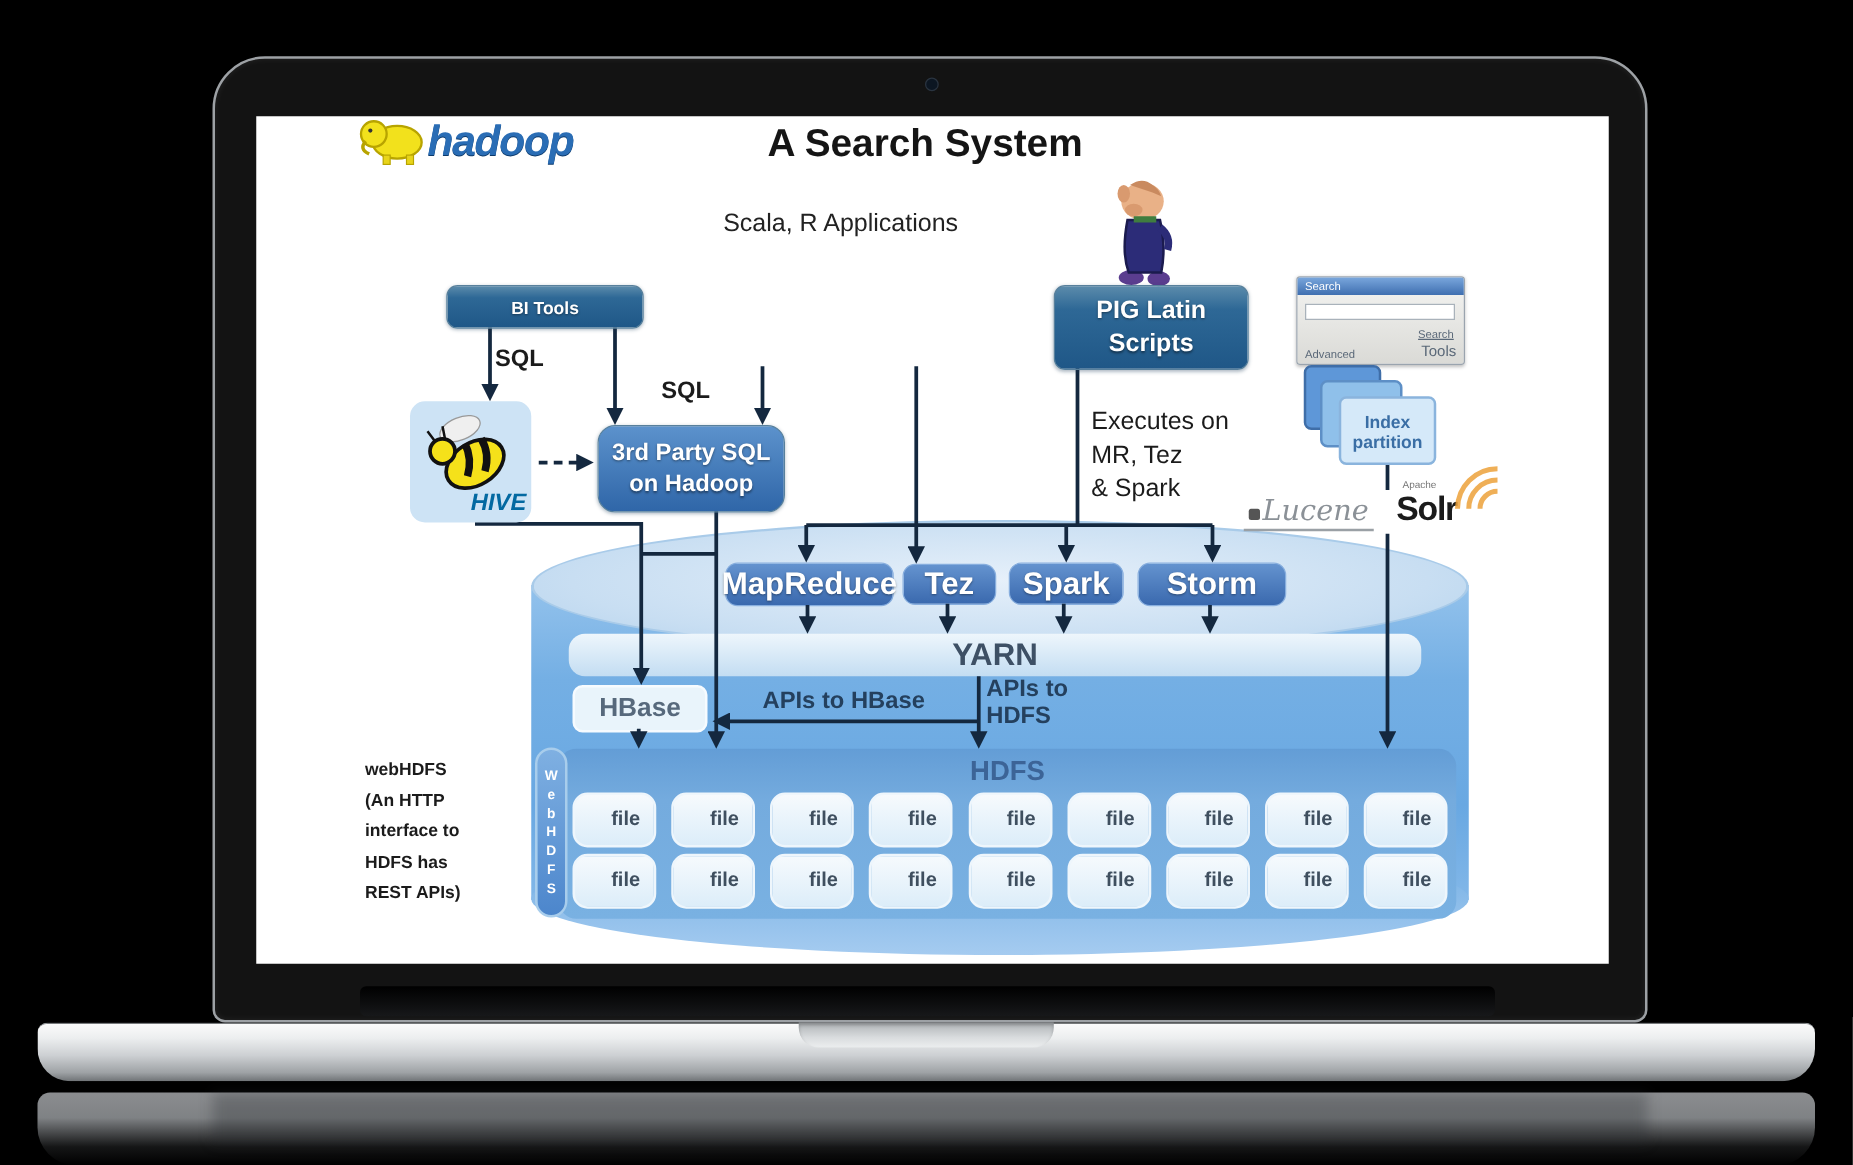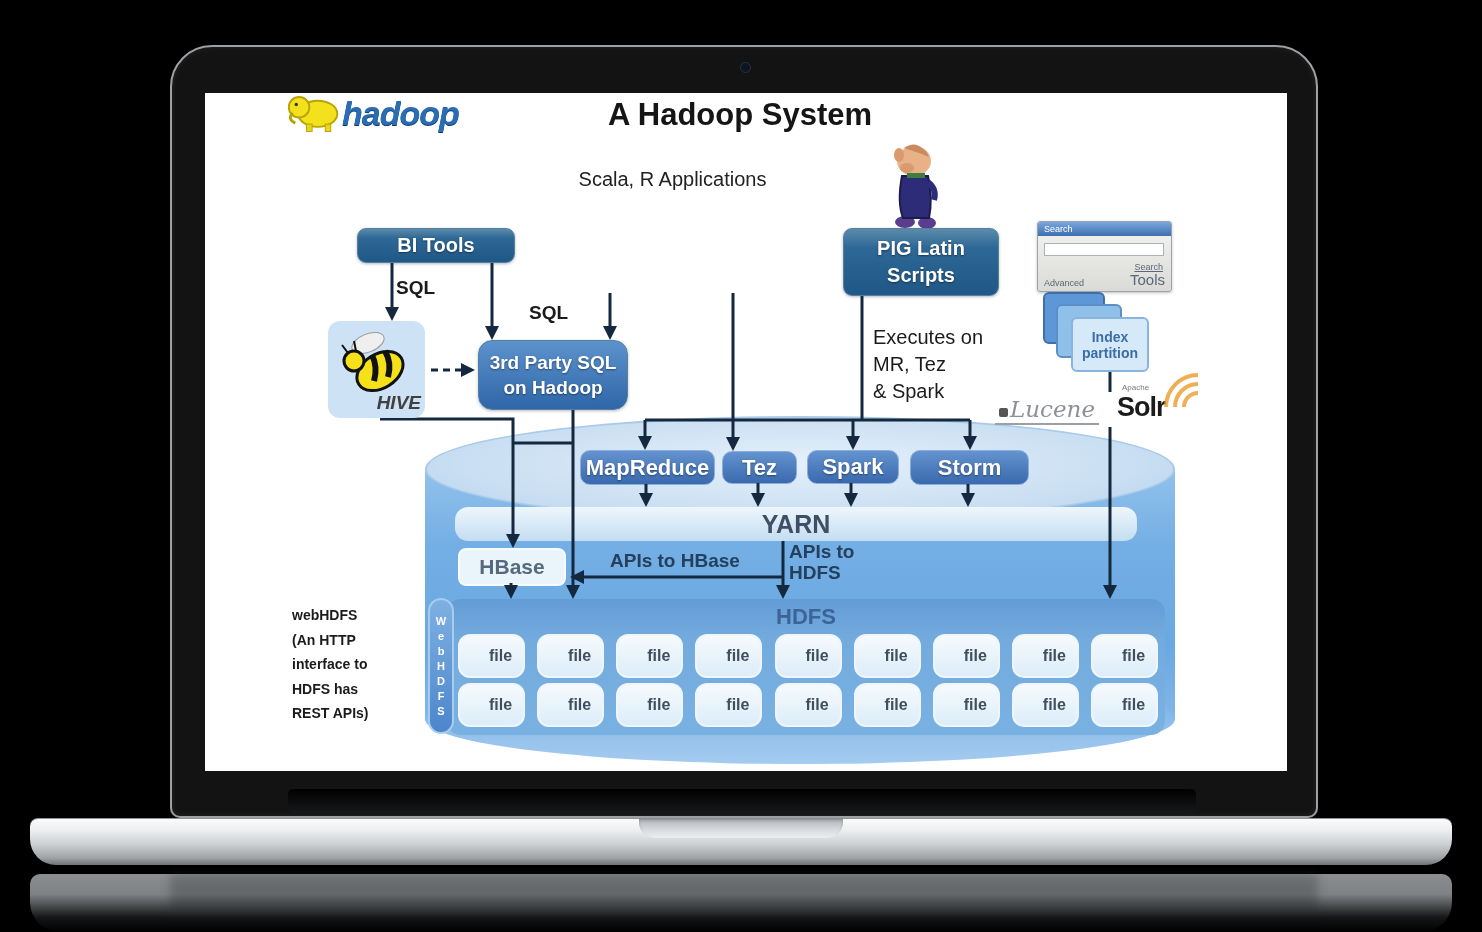--- a/index.html
+++ b/index.html
@@ -36,69 +36,69 @@
     text-shadow:0 1px 2px rgba(0,0,0,.4);display:flex;align-items:center;justify-content:center;}
 
   
   .hadoop-logo{left:286px;top:86px;width:200px;height:54px;display:flex;align-items:center;}
   .hadoop-word{font-size:34px;font-weight:800;font-style:italic;color:#2a6db5;
     text-shadow:0 1px 0 #0d3a6b;letter-spacing:-1px;}
   .main-title{left:510px;top:97px;width:460px;text-align:center;font-size:31px;font-weight:800;color:#151515;}
   .apps-note{left:540px;top:166px;width:265px;text-align:center;font-size:20px;line-height:26px;color:#222;font-weight:500;}
 
   
-  .bi-tools{left:357px;top:228px;width:156px;height:33px;font-size:20px;}
+  .bi-tools{left:357px;top:228px;width:156px;height:33px;font-size:14px;}
   .analytic{left:598px;top:227px;width:154px;height:66px;font-size:20px;line-height:27px;}
   .piglatin{left:843px;top:228px;width:154px;height:66px;font-size:20px;line-height:27px;}
   .thirdparty{left:478px;top:340px;width:148px;height:68px;font-size:19px;line-height:25px;border-radius:14px;
     background:linear-gradient(180deg,#5c92cc 0%,#2f66a8 100%);}
 
   .sql1{left:396px;top:277px;font-size:19px;font-weight:600;}
   .sql2{left:529px;top:302px;font-size:19px;font-weight:600;}
   .executes{left:873px;top:324px;font-size:20px;line-height:27px;font-weight:500;}
 
   
   .searchwin{left:1037px;top:221px;width:133px;height:69px;background:linear-gradient(180deg,#f4f4f2,#dadad6);
     border:1px solid #9aa4ae;border-radius:3px;box-shadow:0 1px 3px rgba(0,0,0,.25);}
   .searchwin .titlebar{position:absolute;left:0;top:0;right:0;height:14px;border-radius:2px 2px 0 0;
     background:linear-gradient(180deg,#79a6dc,#3f6fb0);color:#fff;font-size:9px;line-height:14px;padding-left:6px;box-sizing:border-box;}
   .searchwin .input{position:absolute;left:6px;top:21px;width:120px;height:13px;background:#fff;border:1px solid #a9b2ba;box-sizing:border-box;}
   .searchwin .btn{position:absolute;right:8px;top:40px;font-size:9px;color:#5a6878;text-decoration:underline;}
   .searchwin .adv{position:absolute;left:6px;bottom:3px;font-size:9px;color:#5a6878;}
-  .searchwin .tools{position:absolute;right:6px;bottom:3px;font-size:15px;color:#5a6878;}
+  .searchwin .tools{position:absolute;right:6px;bottom:3px;font-size:12px;color:#5a6878;}
 
   
   .idx{border-radius:6px;box-sizing:border-box;}
   .idx.back{left:1043px;top:292px;width:62px;height:52px;background:#5e97d8;border:2px solid #3f6ea8;}
   .idx.mid{left:1056px;top:304px;width:66px;height:54px;background:#8fc0ea;border:2px solid #5d8fc6;}
   .idx.front{left:1071px;top:317px;width:78px;height:55px;background:#d5e9f9;border:2px solid #8ab4dd;
     display:flex;flex-direction:column;align-items:center;justify-content:center;
     font-size:14px;line-height:16px;color:#3a6ea5;font-weight:600;}
 
   
   .lucene{left:995px;top:396px;font-family:"DejaVu Serif",serif;font-style:italic;font-size:23px;color:#8b9197;
     border-bottom:2px solid #9aa0a5;padding:0 4px 1px 4px;}
   .lucene .pre{display:inline-block;width:9px;height:9px;background:#555;border-radius:2px;margin-right:2px;}
   .solr-small{left:1122px;top:383px;font-size:8px;color:#777;}
   .solr{left:1117px;top:392px;font-size:27px;font-weight:800;color:#1b1b1b;letter-spacing:-1px;}
 
   
   .hive-box{left:328px;top:321px;width:97px;height:97px;background:#cde3f5;border-radius:12px;}
-  .hive-word{position:absolute;right:4px;bottom:4px;font-size:19px;font-weight:800;font-style:italic;color:#404040;}
+  .hive-word{position:absolute;right:4px;bottom:4px;font-size:19px;font-weight:800;font-style:italic;color:#0369a1;}
 
   
   .cyl-body{left:425px;top:468px;width:750px;height:252px;
     background:linear-gradient(180deg,#93c2ec 0%,#74afe4 30%,#69a8e2 70%,#82b7e8 100%);}
   .cyl-bottom{left:425px;top:674px;width:750px;height:90px;border-radius:50%;
     background:linear-gradient(180deg,#79b2e5 20%,#a5cbf0 100%);}
   .cyl-top{left:425px;top:416px;width:750px;height:106px;border-radius:50%;
     background:radial-gradient(ellipse at 50% 45%,#e6f0fa 0%,#c8def2 65%,#b0d0ec 100%);
     border:2px solid #a9cbe9;box-sizing:border-box;}
 
-  .engine{top:450px;height:33px;font-size:22px;}
+  .engine{top:450px;height:33px;font-size:25px;}
   .eng-mapreduce{left:580px;width:133px;}
   .eng-tez{left:722px;top:451px;width:73px;height:31px;}
   .eng-spark{left:807px;width:90px;height:32px;}
   .eng-storm{left:910px;width:117px;}
 
   .yarn-bar{left:455px;top:507px;width:682px;height:34px;border-radius:13px;
     background:linear-gradient(180deg,#eef6fc 0%,#c3ddf2 100%);
     display:flex;align-items:center;justify-content:center;
     font-size:25px;font-weight:600;color:#3e5065;}
   .hbase-box{left:458px;top:548px;width:108px;height:38px;border-radius:8px;
@@ -225,21 +225,21 @@
         <ellipse cx="34" cy="27" rx="21" ry="14" fill="#f2e11c" stroke="#b8a400" stroke-width="2"></ellipse>
         <circle cx="14" cy="20" r="11" fill="#f2e11c" stroke="#b8a400" stroke-width="2"></circle>
         <path d="M7,26 q-6,7 3,11" stroke="#b8a400" stroke-width="3" fill="none"></path>
         <circle cx="11" cy="17" r="1.8" fill="#333"></circle>
         <rect x="22" y="38" width="6" height="8" fill="#e8d41a" stroke="#b8a400"></rect>
         <rect x="42" y="38" width="6" height="8" fill="#e8d41a" stroke="#b8a400"></rect>
       </svg>
     </span>
     <span class="hadoop-word">hadoop</span>
   </div>
-  <div class="abs main-title txt">A Hadoop System</div>
+  <div class="abs main-title txt">A Search System</div>
   <div class="abs apps-note">
     <div>Scala, R Applications</div>
   </div>
 
   <div class="abs" style="left:884px;top:142px;">
     <svg width="64" height="88" viewBox="0 0 64 88">
       <ellipse cx="21" cy="80" rx="10" ry="6" fill="#5a3d8f"></ellipse>
       <ellipse cx="43" cy="81" rx="9" ry="6" fill="#5a3d8f"></ellipse>
       <path d="M18,34 Q13,60 19,76 L45,76 Q49,56 44,34 Z" fill="#2c2c78" stroke="#1b1b4e" stroke-width="2"></path>
       <path d="M44,40 q9,7 6,18" stroke="#2c2c78" stroke-width="6" fill="none"></path>

